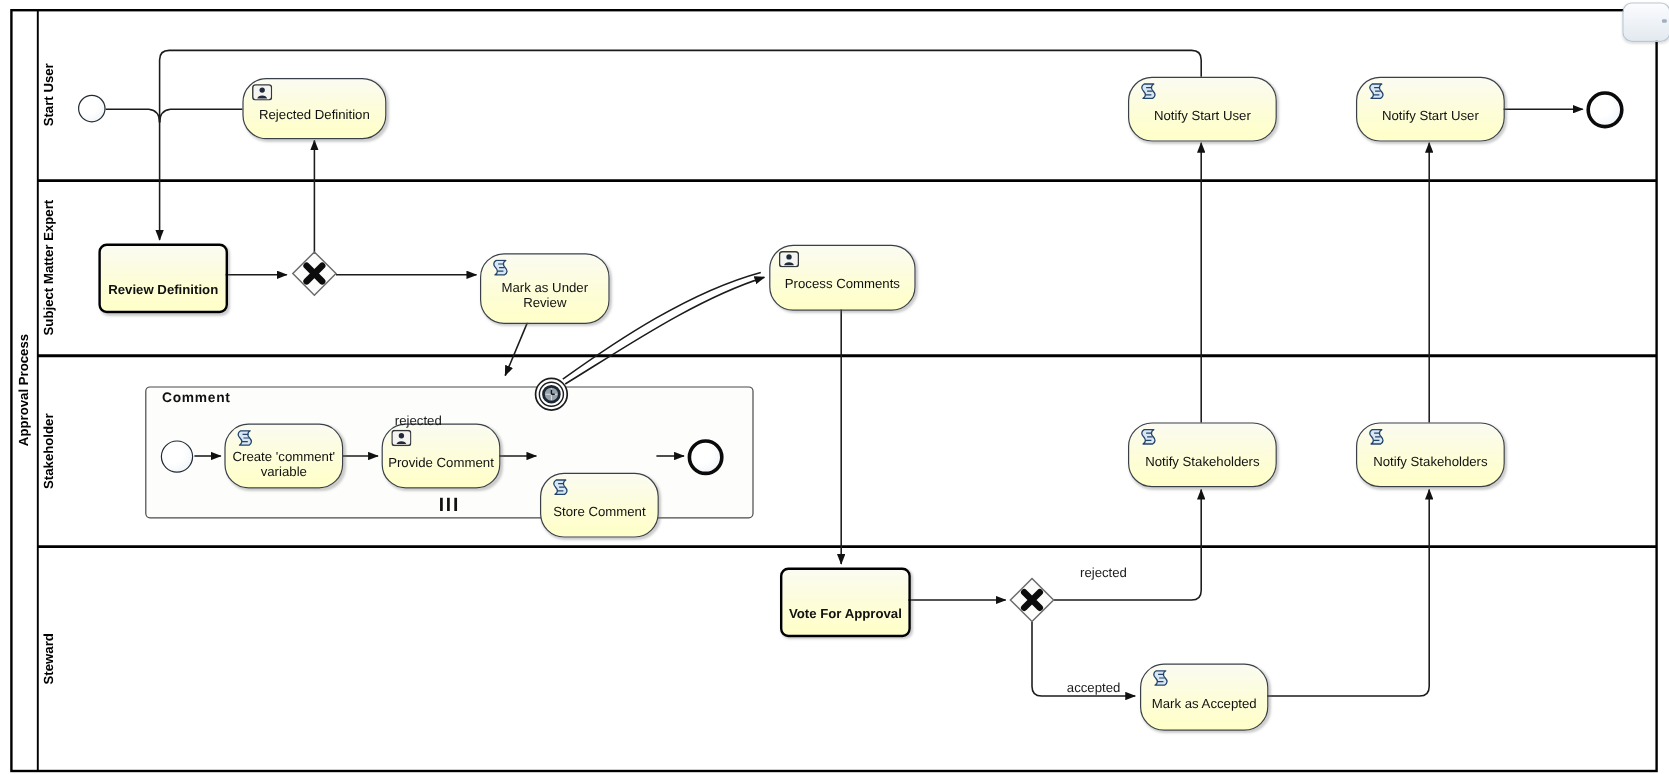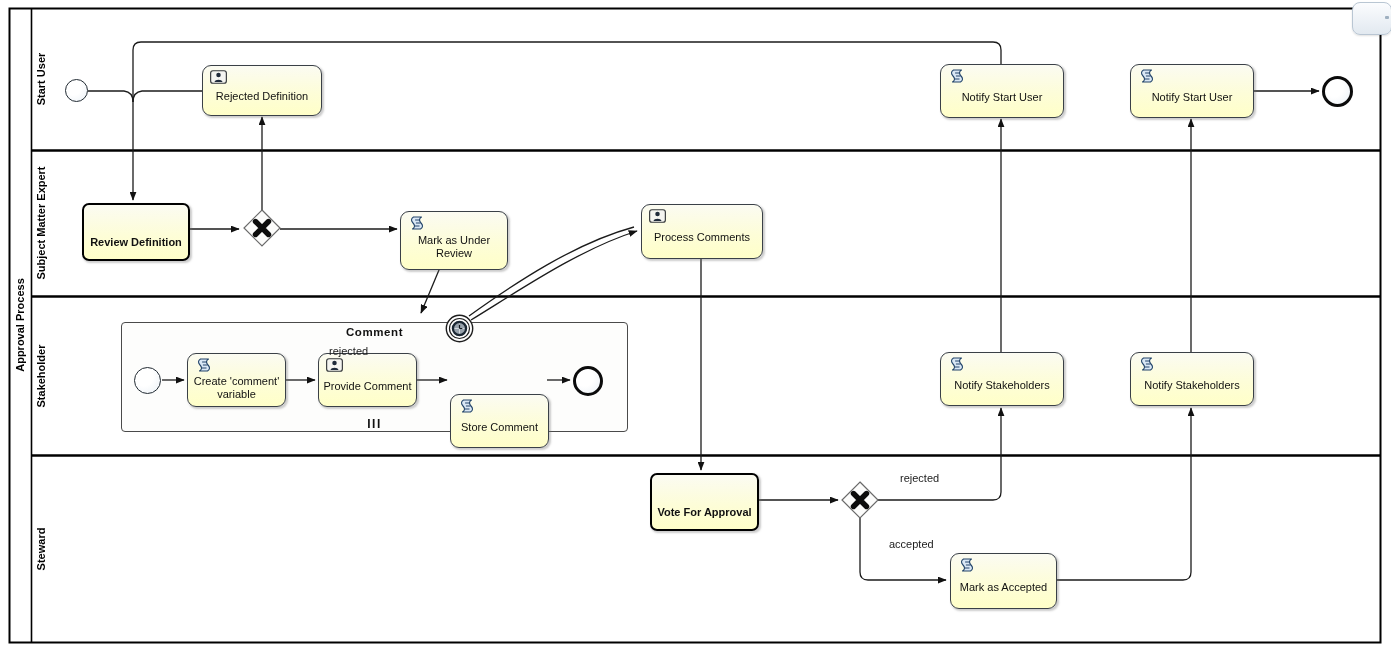--- a/index.html
+++ b/index.html
@@ -1,38 +1,38 @@
 <!DOCTYPE html>
 <html><head>
 <meta charset="utf-8">
 <style>
   html,body{margin:0;padding:0;background:#fff;}
   .stage{position:relative;width:1391px;height:645px;background:#fff;overflow:hidden;
          font-family:"Liberation Sans",sans-serif;color:#111;}
   svg.layer{position:absolute;left:0;top:0;width:1391px;height:645px;}
-  .task{position:absolute;border:1.3px solid #3a4047;border-radius:9px;
+  .task{position:absolute;border:1.3px solid #3a4047;border-radius:20px;
         background:linear-gradient(180deg,#fbfbf2 0%,#fdfdd8 55%,#ffffc8 100%);
         box-shadow:1.5px 1.5px 2px rgba(110,110,110,.35);
         display:flex;align-items:center;justify-content:center;text-align:center;
         font-size:11px;line-height:13px;overflow:hidden;}
   .task .lbl{padding:13px 3px 1px;}
   .task .ticon{position:absolute;top:4px;left:7px;width:17px;height:14px;}
   .task.bold{border:2.7px solid #000;border-radius:7px;font-weight:bold;}
   .task.bold .lbl{padding:1px 2px;margin-top:21px;}
   .evt{position:absolute;border-radius:50%;
        background:radial-gradient(circle at 35% 35%,#ffffff 40%,#eaf0f6 100%);
        border:1.7px solid #222b33;box-sizing:border-box;}
   .evt.end{border-width:3.4px;border-color:#0b0b0b;}
   .gw{position:absolute;width:40px;height:40px;}
   .subprocess{position:absolute;left:121px;top:322px;width:507px;height:110px;
        border:1.2px solid #4a4a4a;border-radius:4px;background:#fdfdfc;box-sizing:border-box;}
-  .sp-title{position:absolute;top:3px;left:0;width:100%;text-align:center;
+  .sp-title{position:absolute;top:3px;left:13px;width:100%;text-align:left;
        font-weight:bold;font-size:11.5px;letter-spacing:.6px;}
   .sp-marker{position:absolute;bottom:0px;left:0;width:100%;text-align:center;
-       font-weight:bold;font-size:12px;letter-spacing:1.5px;}
+       font-weight:bold;font-size:16px;letter-spacing:1.5px;}
   .flow-label{position:absolute;font-size:11px;color:#1c1c1c;white-space:nowrap;padding-left:20px;}
   .vlabel{position:absolute;font-size:11px;font-weight:bold;color:#000;white-space:nowrap;
        transform:translate(-50%,-50%) rotate(-90deg);}
   .corner-widget{position:absolute;left:1352px;top:2px;width:38px;height:31px;
        background:linear-gradient(180deg,#fbfcfe 0%,#e2e9f0 100%);
        border:1px solid #b9c6d3;border-radius:8px;box-shadow:0 1px 2px rgba(0,0,0,.12);}
   .corner-widget .dash{position:absolute;right:2px;top:13px;width:4px;height:3px;
        background:#9fb0c0;border-radius:1px;}
   .tlabel2{padding-top:16px !important;}
 </style>
@@ -206,19 +206,19 @@
   </div>
   <div class="task" style="left:950px;top:553px;width:105px;height:54px;">
     <svg class="ticon">
         <use href="#sym-script"></use>
       </svg>
     <div class="lbl">Mark as Accepted</div>
   </div>
 
   <div class="flow-label" style="left:309px;top:345px;">rejected</div>
   <div class="flow-label" style="left:880px;top:472px;">rejected</div>
-  <div class="flow-label" style="left:869px;top:538px;">accepted</div>
+  <div class="flow-label" style="left:869px;top:568px;">accepted</div>
 
   <div class="corner-widget">
     <span class="dash"></span>
   </div>
 
 </div>
 
 </body></html>

